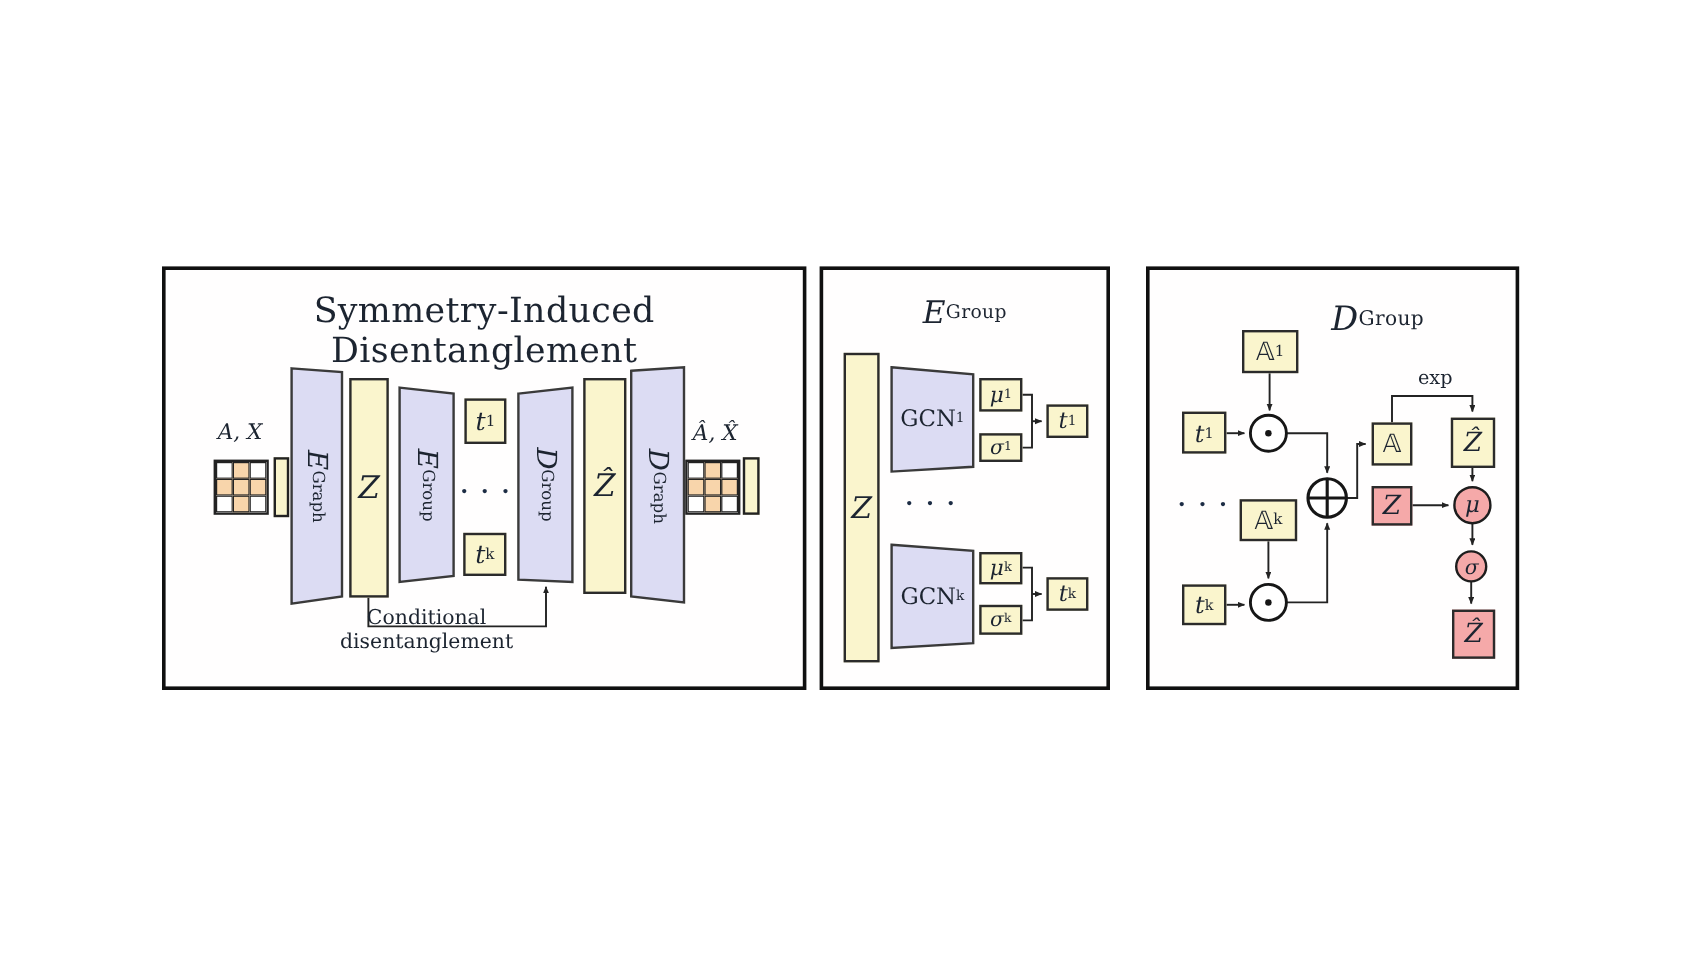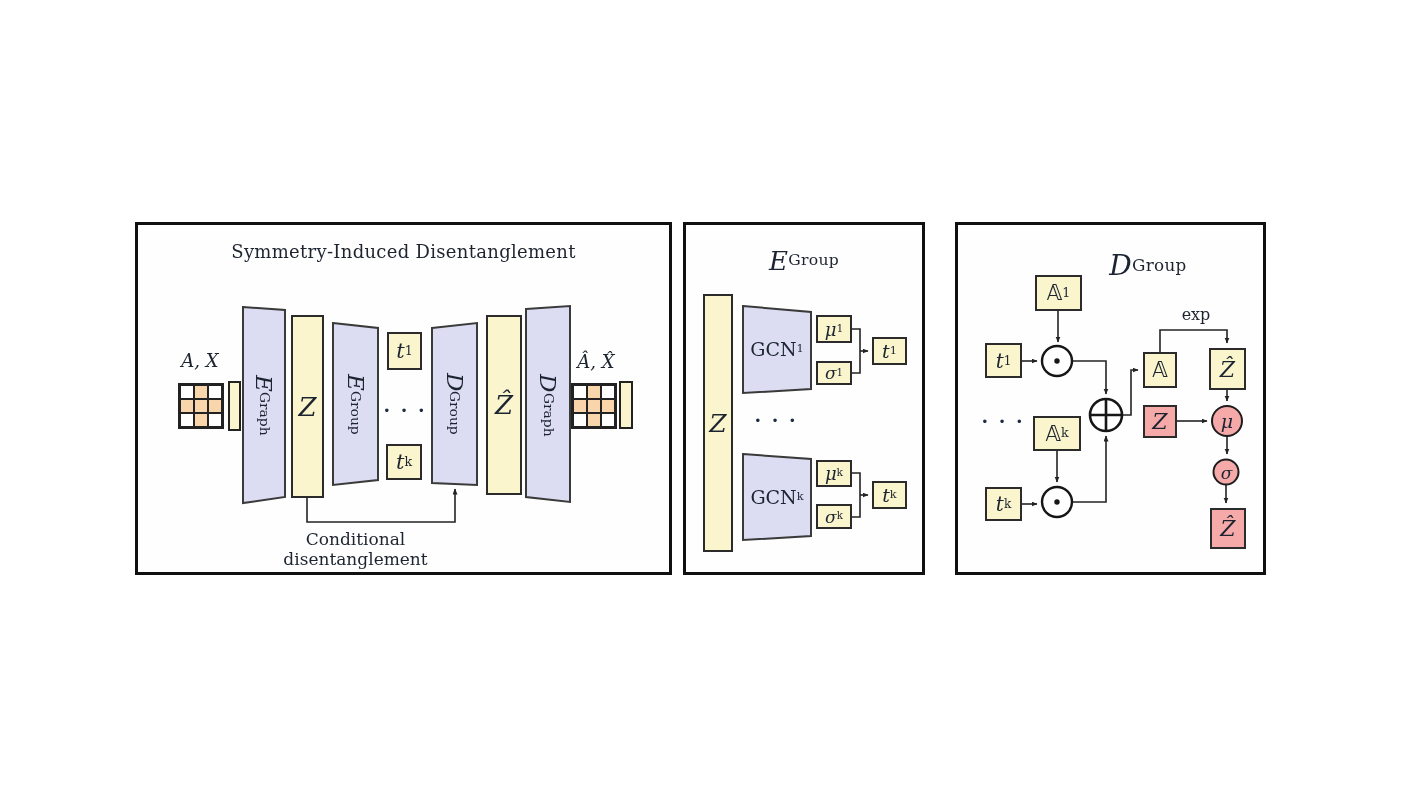--- a/index.html
+++ b/index.html
@@ -9,21 +9,21 @@
   .abs{position:absolute;}
   .lay{position:absolute;left:0;top:0;}
   .ctr{display:flex;align-items:center;justify-content:center;text-align:center;}
   .box{position:absolute;border:2px solid #2b2b2b;box-sizing:border-box;
        display:flex;align-items:center;justify-content:center;background:#faf5cd;}
   .pinkbox{background:#f5a9a9;}
   .mi{font-style:italic;}
   .rm{font-style:normal;}
   .sub{font-size:0.60em;font-style:normal;vertical-align:-0.30em;line-height:1;}
   .vlabel{writing-mode:vertical-rl;display:flex;align-items:center;justify-content:center;}
-  .title{font-size:18px;letter-spacing:0.3px;text-align:center;}
+  .title{font-size:29px;letter-spacing:0.3px;text-align:center;}
   .smallmath{font-size:18px;font-style:italic;}
   .dots{font-size:19px;letter-spacing:2px;font-weight:bold;color:#1c2c44;}
   .grid3{position:absolute;display:grid;grid-template-columns:repeat(3,1fr);grid-template-rows:repeat(3,1fr);
          border:2px solid #222;box-sizing:border-box;background:#fff;}
   .grid3 .cell{border:1px solid #222;background:#ffffff;}
   .grid3 .cell.on{background:#f8d5ab;}
   .bar{position:absolute;background:#faf5cd;border:2px solid #222;box-sizing:border-box;}
   svg{position:absolute;left:0;top:0;overflow:visible;}
   svg .ln{stroke:#232323;stroke-width:1.6;fill:none;}
   svg .shape{fill:#dcdcf3;stroke:#3a3a3a;stroke-width:2;}
@@ -116,21 +116,21 @@
         <div class="cell"></div>
         <div class="cell on"></div>
         <div class="cell on"></div>
         <div class="cell on"></div>
         <div class="cell"></div>
         <div class="cell on"></div>
         <div class="cell"></div>
       </div>
     <div class="bar" style="left:481px;top:156px;width:14px;height:48px;"></div>
 
-    <div class="abs ctr caption" style="left:95px;top:312px;width:245px;height:24px;">Conditional disentanglement</div>
+    <div class="abs ctr caption" style="left:95px;top:288px;width:245px;height:24px;">Conditional disentanglement</div>
   </div>
 
   <div class="panel" style="left:683px;top:222px;width:242px;height:353px;">
 
     <svg class="lay" width="236" height="347">
       <defs>
         <marker id="arr2" markerUnits="userSpaceOnUse" markerWidth="8" markerHeight="7" refX="5.5" refY="2.5" orient="auto">
           <path d="M0,0 L6,2.5 L0,5 Z" fill="#232323"></path>
         </marker>
       </defs>

